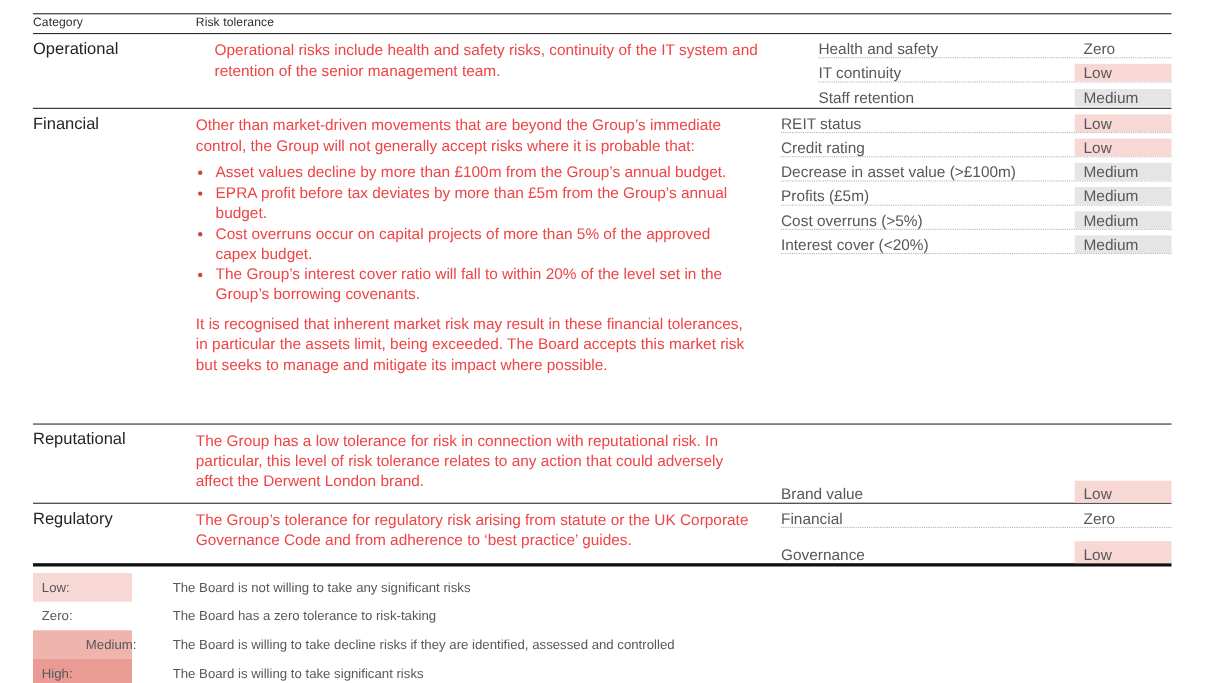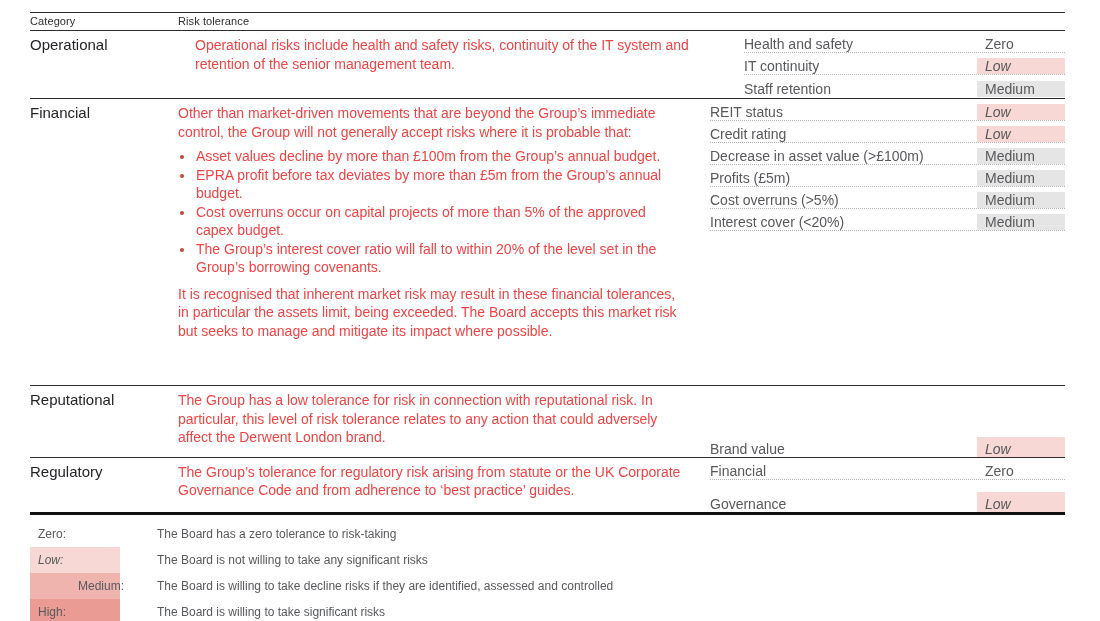--- a/index.html
+++ b/index.html
@@ -42,21 +42,21 @@
   .item-row.fill { flex: 1; height: auto; }
   .item-name {
     flex: 1; display: flex; align-items: center;
     font-size: 14px; color: #57585b;
   }
   .item-level {
     width: 88px; flex-shrink: 0; display: flex; align-items: center;
     padding-left: 8px; font-size: 14px; color: #57585b;
   }
   .item-row.fill .item-name, .item-row.fill .item-level { align-items: flex-start; padding-top: 4px; }
-  .lv-low    { background: #f8d8d4; font-style: italic; }
+  .lv-low    { background: #f8d8d4; }
   .lv-medium { background: #e5e5e5; }
   .lv-zero   { background: transparent; }
 
   
   .sec-operational .item-row:not(:last-child),
   .sec-regulatory  .item-row:not(:last-child) { border-bottom: 1px dotted #b3b3b3; }
   .sec-financial   .item-row { border-bottom: 1px dotted #b3b3b3; }
 
   
   .sec-operational { min-height: 67px; gap: 17px; }
@@ -180,28 +180,28 @@
           <span class="item-name">Governance</span>
           <span class="item-level lv-low">Low</span>
         </div>
       </div>
     </div>
 
   </div>
 
   <div class="legend">
     <div class="legend-row">
+      <span class="legend-key lv-low">Low:</span>
+      <span class="legend-desc">The Board is not willing to take any significant risks</span>
+    </div>
+    <div class="legend-row">
       <span class="legend-key">Zero:</span>
       <span class="legend-desc">The Board has a zero tolerance to risk-taking</span>
     </div>
     <div class="legend-row">
-      <span class="legend-key lv-low">Low:</span>
-      <span class="legend-desc">The Board is not willing to take any significant risks</span>
-    </div>
-    <div class="legend-row">
       <span class="legend-key lv-medium">Medium:</span>
       <span class="legend-desc">The Board is willing to take decline risks if they are identified, assessed and controlled</span>
     </div>
     <div class="legend-row">
       <span class="legend-key lv-high">High:</span>
       <span class="legend-desc">The Board is willing to take significant risks</span>
     </div>
   </div>
 
 </div>

